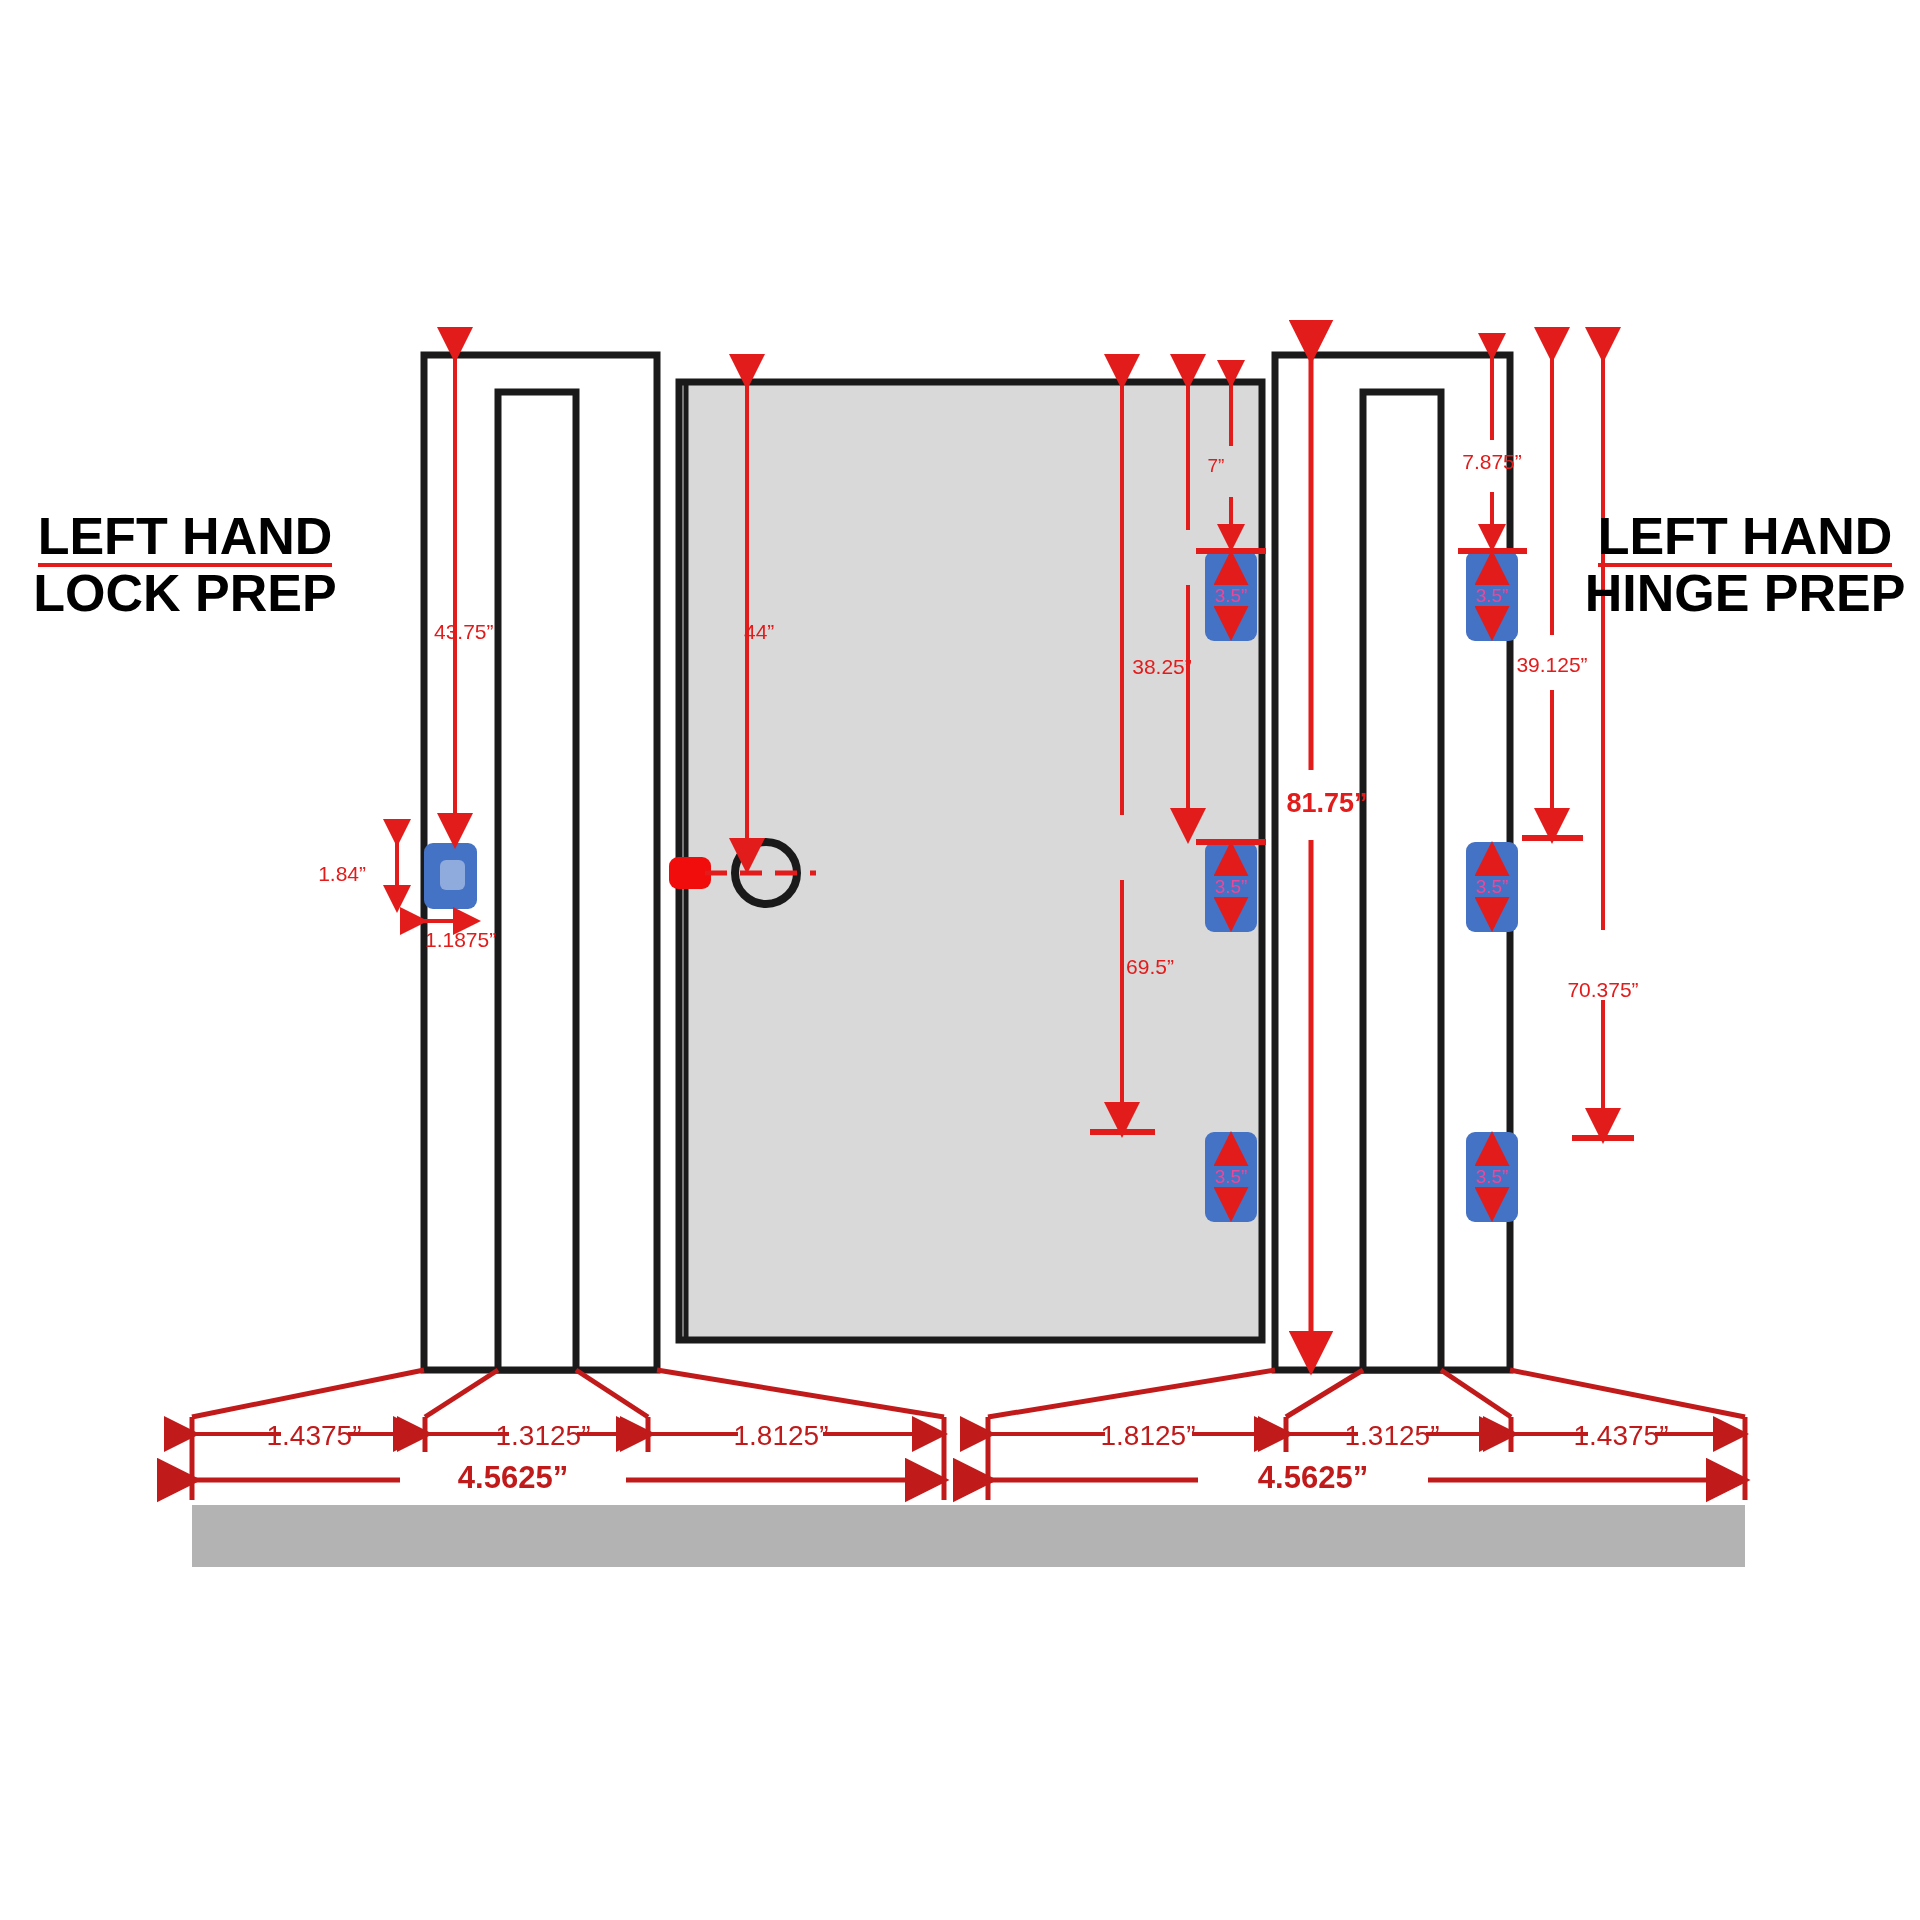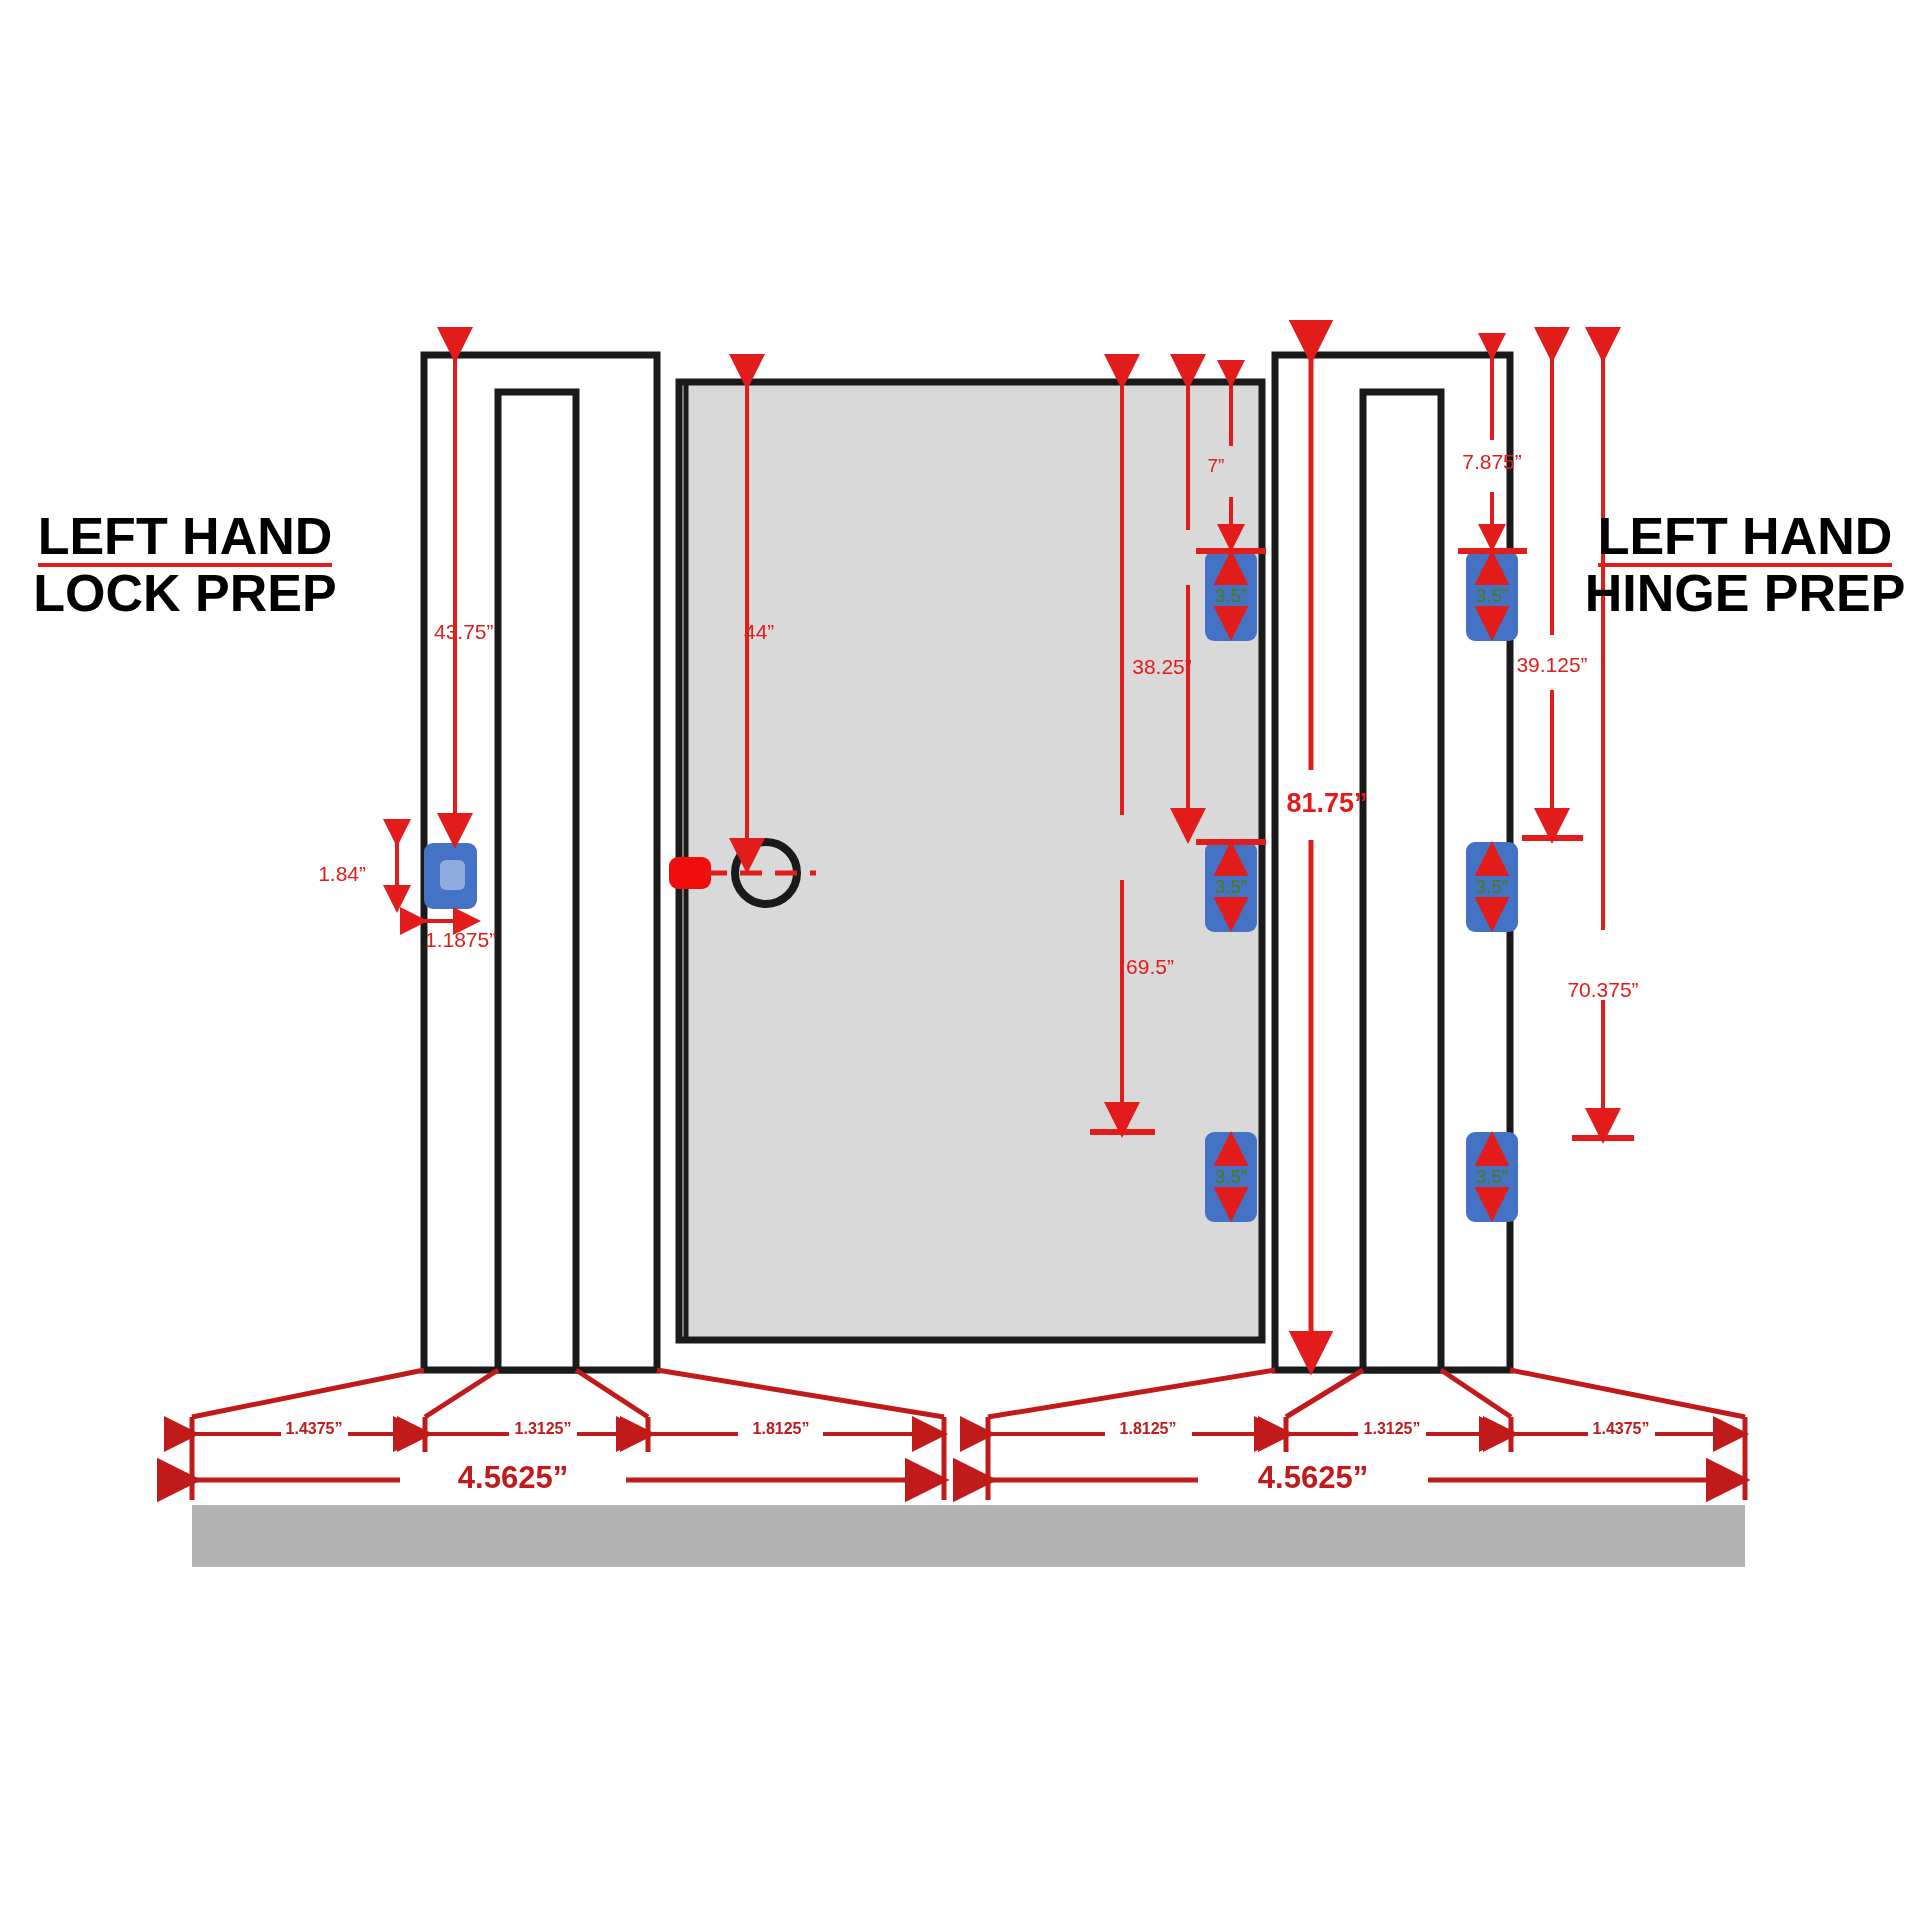--- a/index.html
+++ b/index.html
@@ -6,23 +6,23 @@
   body{width:1920px;height:1920px;position:relative;
        font-family:"Liberation Sans","DejaVu Sans",sans-serif;}
   #stage{position:absolute;left:0;top:0;width:1920px;height:1920px;overflow:hidden;}
   svg{position:absolute;left:0;top:0;}
   .ttl{position:absolute;color:#000000;font-weight:bold;font-size:52px;
        line-height:52px;text-align:center;white-space:nowrap;}
   .ttl .u{border-bottom:4px solid #e21b1b;display:inline-block;padding-bottom:1px;}
   .dim{position:absolute;color:#e21b1b;font-size:21px;white-space:nowrap;}
   .dim.b{font-weight:bold;font-size:27px;margin-left:16px;}
   .dim.sm{font-size:19px;}
-  .dimw{position:absolute;color:#c01a1a;font-size:16px;white-space:nowrap;font-weight:bold;}
+  .dimw{position:absolute;color:#c01a1a;font-size:28px;white-space:nowrap;}
   .dimw.b{font-weight:bold;font-size:31px;}
-  .hgd{position:absolute;color:#4d7c0f;font-size:19px;white-space:nowrap;}
+  .hgd{position:absolute;color:#ec4899;font-size:19px;white-space:nowrap;}
   .cap{position:absolute;color:#ec2020;font-size:30px;white-space:nowrap;}
   .capbar{position:absolute;background:#b3b3b3;}
 </style>
 </head>
 <body>
 
 <div id="stage">
 
 <svg width="1920" height="1920">
   <defs>

